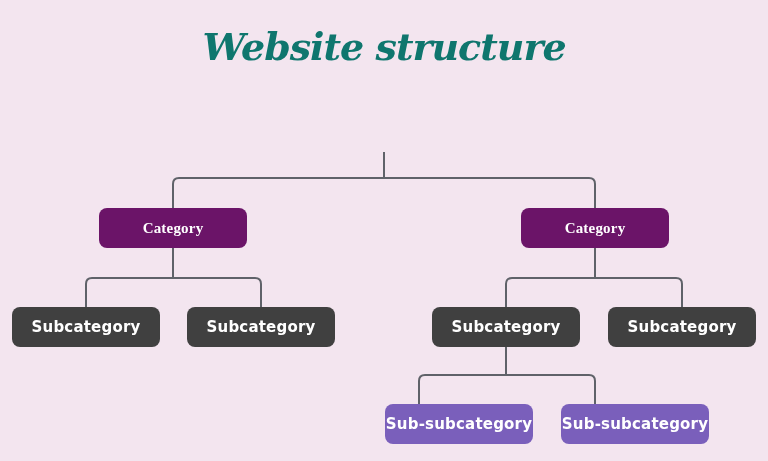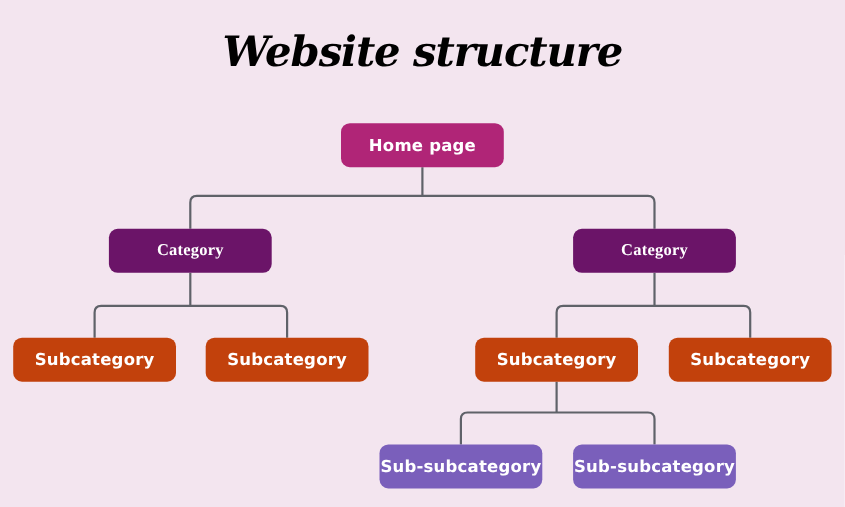--- a/index.html
+++ b/index.html
@@ -18,21 +18,21 @@
     left: 0;
     top: 24px;
     width: 768px;
     margin: 0;
     text-align: center;
     font-family: "DejaVu Serif", "Liberation Serif", serif;
     font-style: italic;
     font-weight: bold;
     font-size: 38px;
     letter-spacing: -1px;
-    color: #000000;
+    color: #0f766e;
   }
 
   .connectors {
     position: absolute;
     left: 0;
     top: 0;
     width: 768px;
     height: 461px;
   }
   .connectors path {
@@ -52,22 +52,22 @@
     justify-content: center;
     color: #FFFFFF;
     font-size: 15px;
     font-weight: 600;
     letter-spacing: 0.2px;
     box-sizing: border-box;
   }
 
   .lvl-home           { background: #B02577; }
   .lvl-category       { background: #6B1468; font-family: Liberation Serif, serif; }
-  .lvl-subcategory    { background: #c2410c; }
-  .lvl-subsubcategory { background: #7A5FBB; }
+  .lvl-subcategory    { background: #404040; }
+  .lvl-subsubcategory { background: #7A5FBB; margin-left: 40px; }
 
   #n-home   { left: 310px; top: 112px; }
   #n-cat1   { left:  99px; top: 208px; }
   #n-cat2   { left: 521px; top: 208px; }
   #n-sub1   { left:  12px; top: 307px; }
   #n-sub2   { left: 187px; top: 307px; }
   #n-sub3   { left: 432px; top: 307px; }
   #n-sub4   { left: 608px; top: 307px; }
   #n-ssub1  { left: 345px; top: 404px; }
   #n-ssub2  { left: 521px; top: 404px; }
@@ -87,23 +87,20 @@
     <path d="M173 248 V278"></path>
     <path d="M86 307 V284 Q86 278 92 278 H255 Q261 278 261 284 V307"></path>
 
     <path d="M595 248 V278"></path>
     <path d="M506 307 V284 Q506 278 512 278 H676 Q682 278 682 284 V307"></path>
 
     <path d="M506 347 V375"></path>
     <path d="M419 404 V381 Q419 375 425 375 H589 Q595 375 595 381 V404"></path>
   </svg>
 
-  <div id="n-home" class="node lvl-home">
-    <span>Home page</span>
-  </div>
 
   <div id="n-cat1" class="node lvl-category">
     <span>Category</span>
   </div>
 
   <div id="n-cat2" class="node lvl-category">
     <span>Category</span>
   </div>
 
   <div id="n-sub1" class="node lvl-subcategory">

